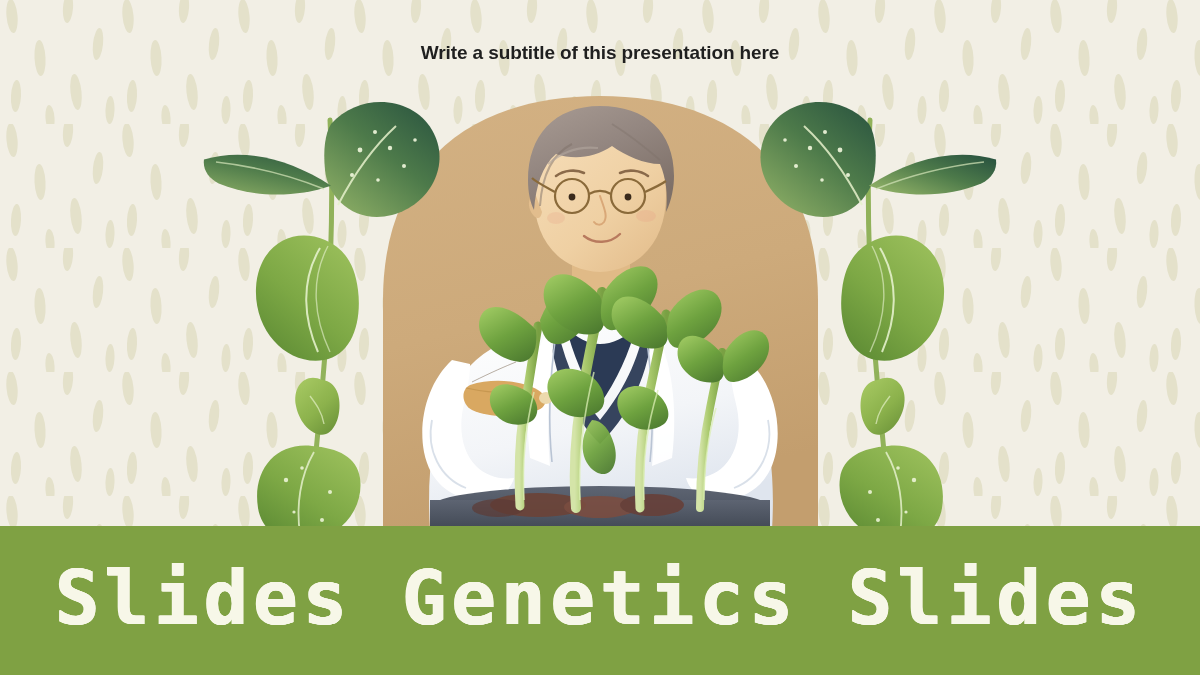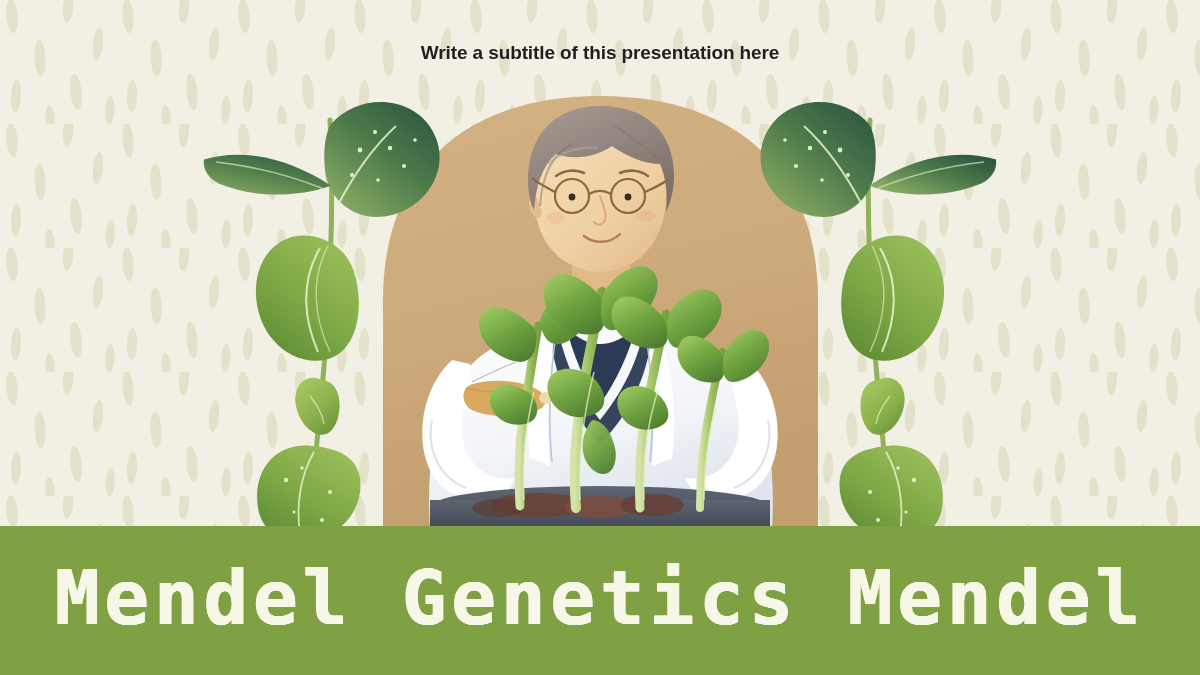--- a/index.html
+++ b/index.html
@@ -399,16 +399,16 @@
           <path d="M524 500 C522 462 526 424 534 392"></path>
           <path d="M580 500 C578 456 584 412 594 372"></path>
           <path d="M644 500 C642 460 648 422 658 390"></path>
           <path d="M704 500 C704 468 708 436 716 408"></path>
         </g>
       </g>
     </svg>
   </div>
 
   <div id="banner">
-    <div id="banner-title">Mendel Genetics Mendel</div>
+    <div id="banner-title">Slides Genetics Slides</div>
   </div>
 
 </div>
 
 </body></html>

